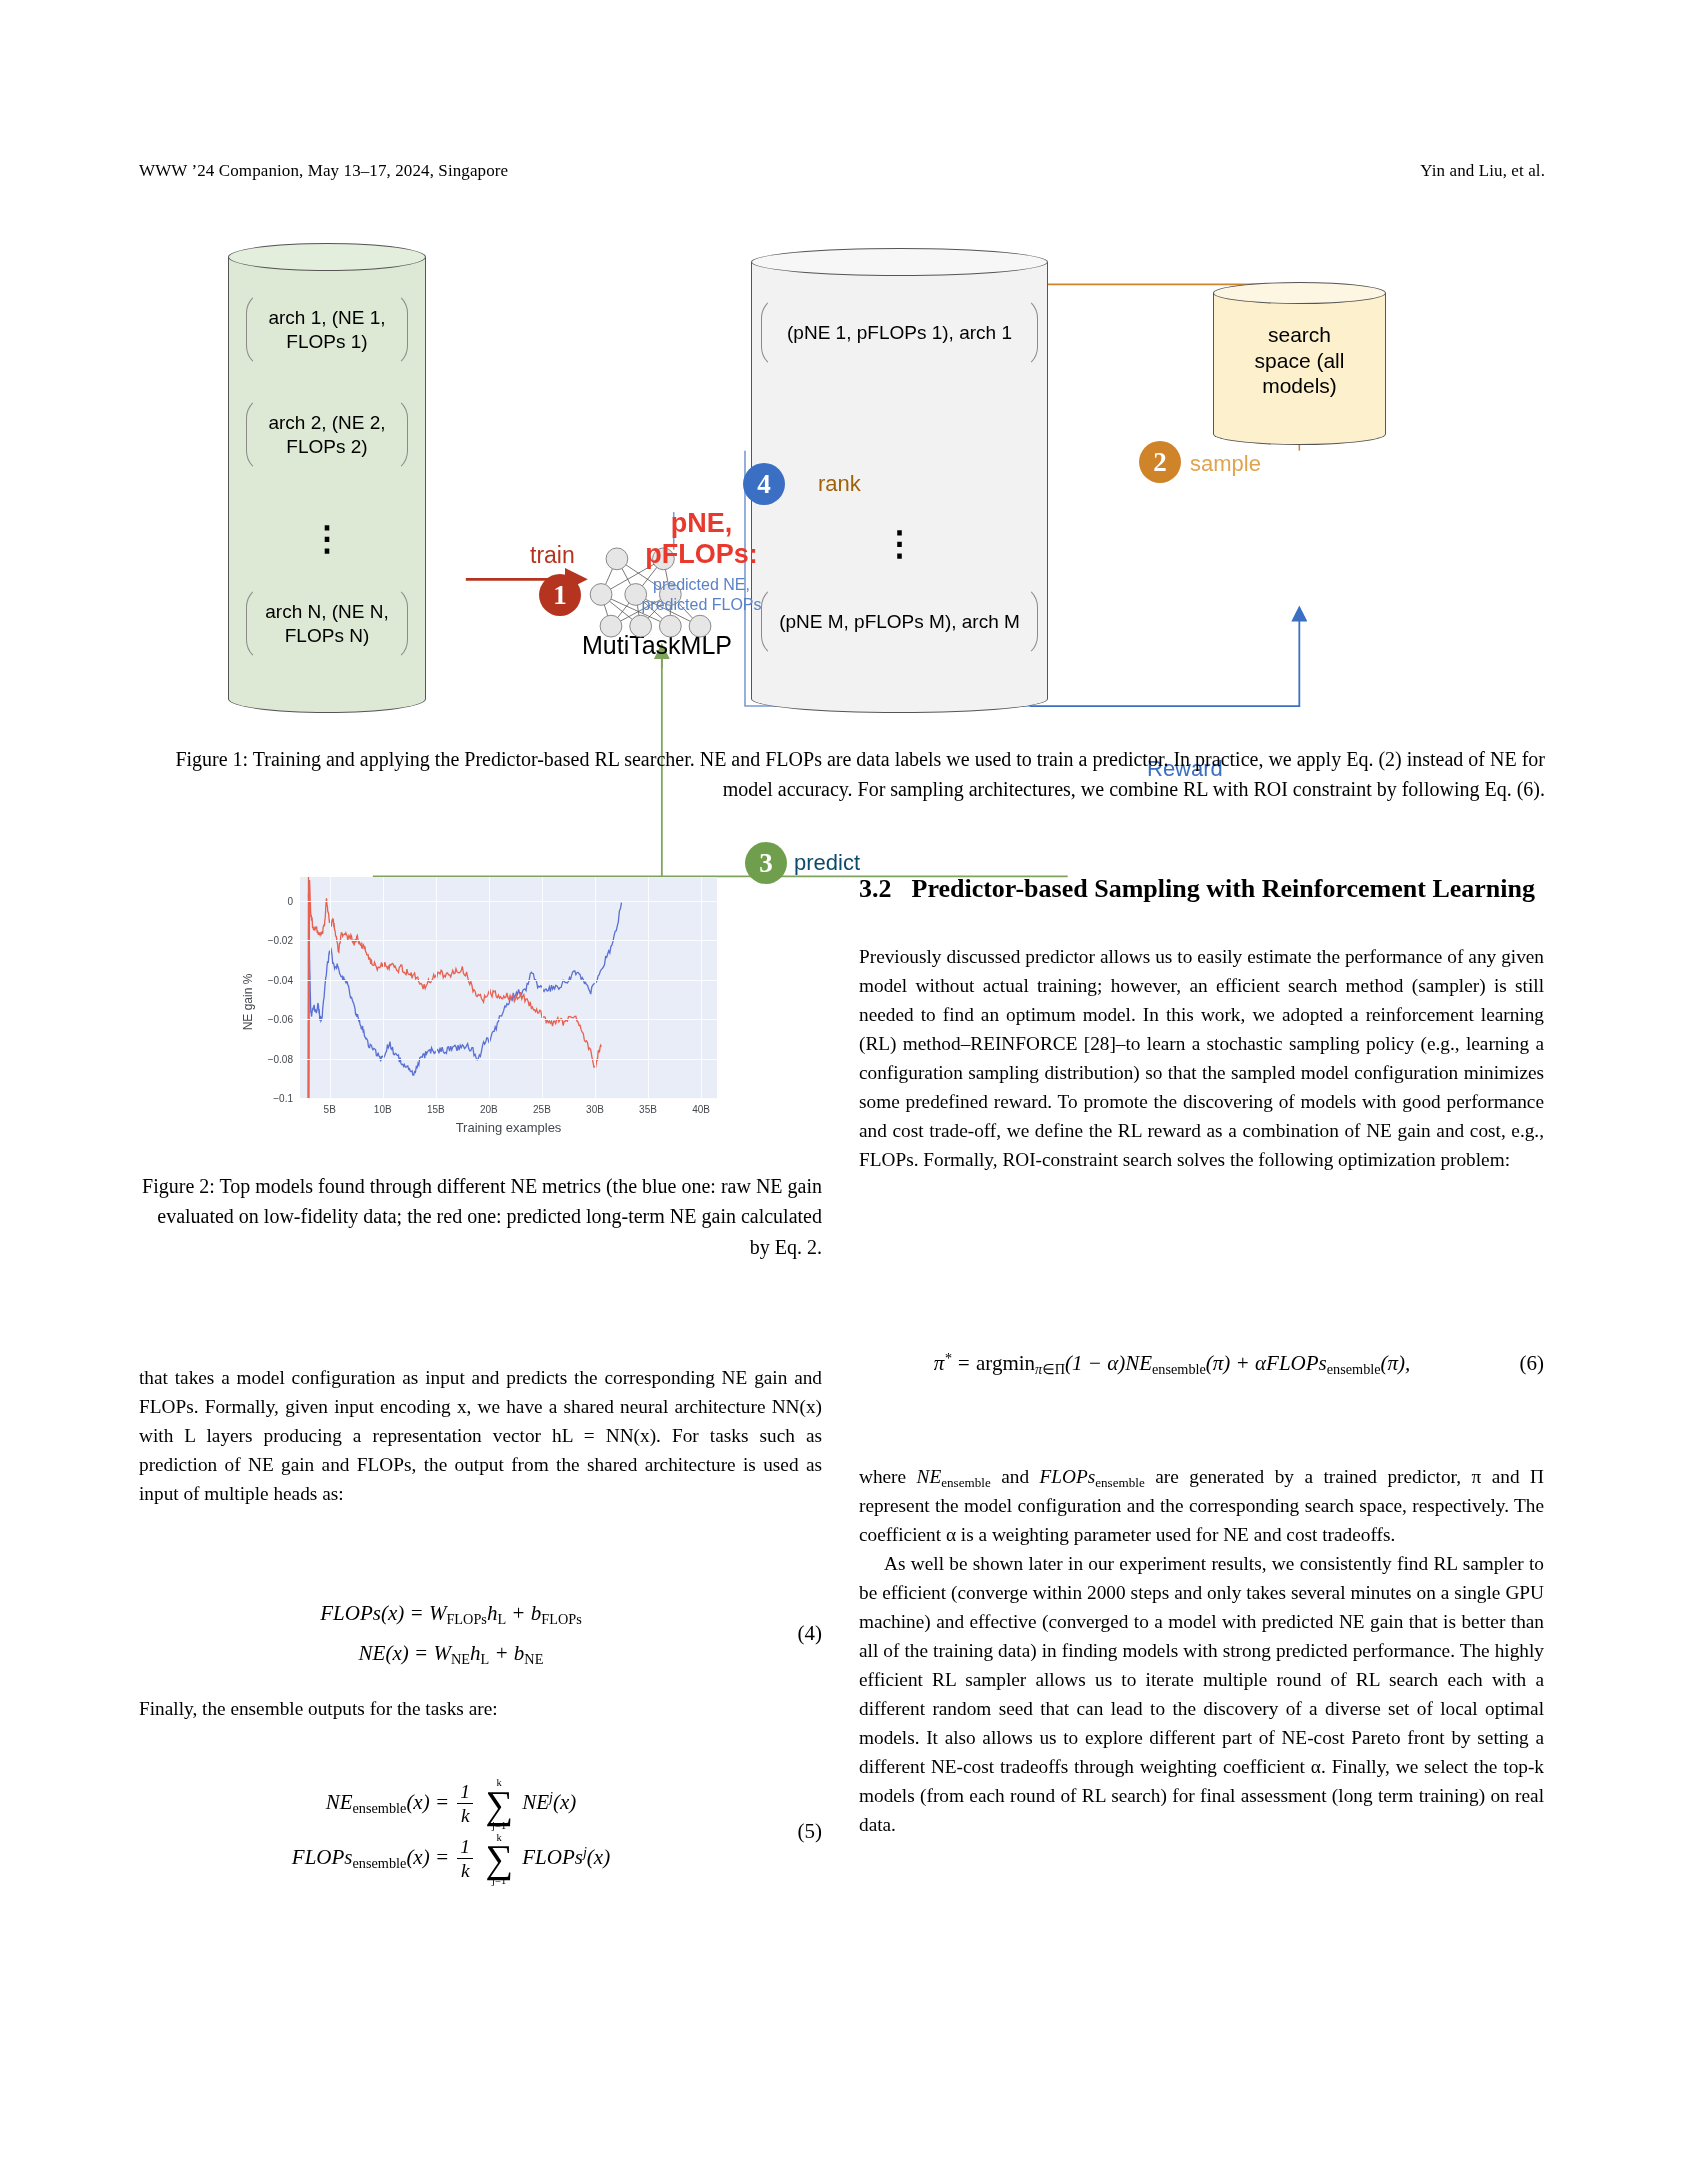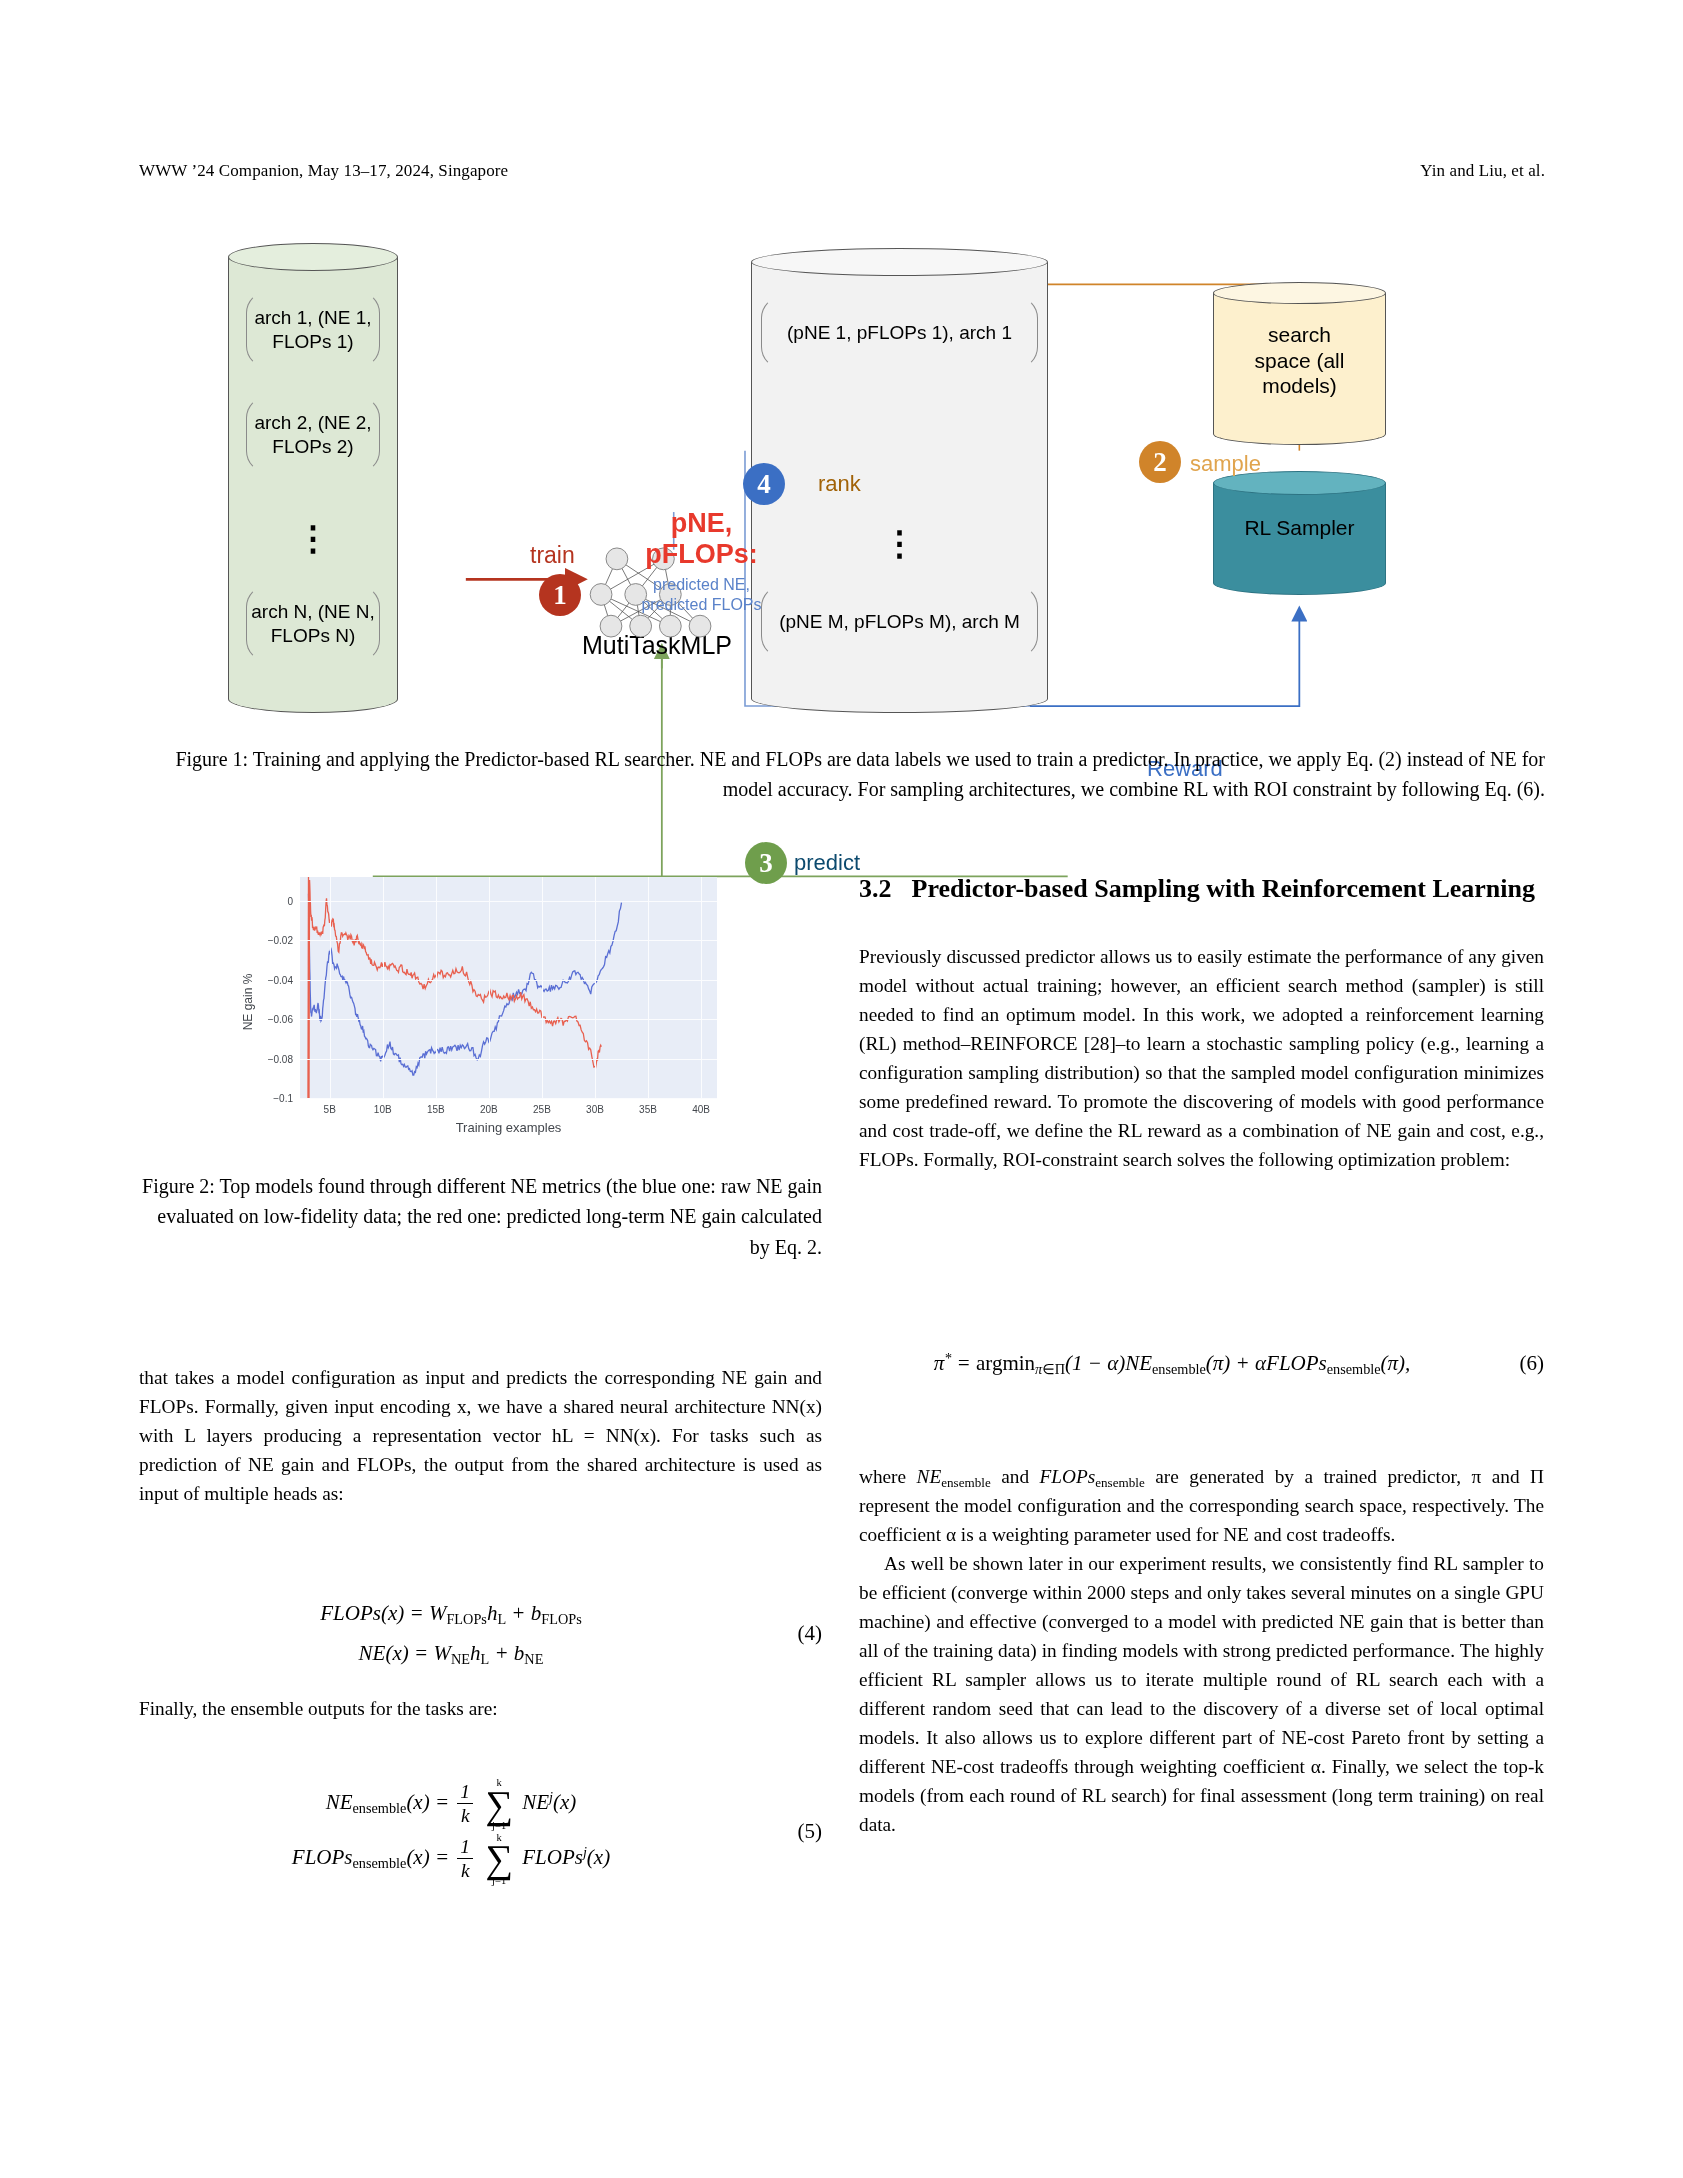--- a/index.html
+++ b/index.html
@@ -21,21 +21,21 @@
   .cyl{position:absolute;box-sizing:border-box;}
   .cyl .body{position:absolute;left:0;right:0;top:14px;bottom:14px;
     border-left:1.6px solid #555;border-right:1.6px solid #555;}
   .cyl .top{position:absolute;left:0;right:0;top:0;height:28px;
     border:1.6px solid #555;border-radius:50%;box-sizing:border-box;}
   .cyl .bot{position:absolute;left:0;right:0;bottom:0;height:28px;
     border:1.6px solid #555;border-radius:50%;box-sizing:border-box;
     border-top-color:transparent;}
 
   
-  #cyl-train{left:89px;top:20px;width:170px;height:470px;}
+  #cyl-train{left:89px;top:20px;width:198px;height:470px;}
   #cyl-train .body,#cyl-train .top,#cyl-train .bot{background:#dde8d5;}
   #cyl-train .top{background:#e4eedd;}
 
   
   #cyl-pred{left:612px;top:25px;width:297px;height:465px;}
   #cyl-pred .body,#cyl-pred .top,#cyl-pred .bot{background:#f2f2f2;}
   #cyl-pred .top{background:#f7f7f7;}
 
   
   #cyl-space{left:1074px;top:59px;width:173px;height:163px;}
@@ -290,26 +290,20 @@
 
     <div class="cyl" id="cyl-space">
       <div class="bot"></div>
       <div class="body"></div>
       <div class="top"></div>
       <div class="cyl-label" style="white-space:pre-line">search
 space (all
 models)</div>
     </div>
 
-    <div class="cyl" id="cyl-rl">
-      <div class="bot"></div>
-      <div class="body"></div>
-      <div class="top"></div>
-      <div class="cyl-label">RL Sampler</div>
-    </div>
 
     <div class="reward-label">Reward</div>
   </div>
 
   <div class="caption" id="fig1cap">Figure 1: Training and applying the Predictor-based RL searcher. NE and FLOPs are data labels we used to train a predictor. In practice, we apply Eq. (2) instead of NE for model accuracy. For sampling architectures, we combine RL with ROI constraint by following Eq. (6).</div>
 
   <div id="fig2">
     <div id="ylab">NE gain %</div>
     <div class="plotarea" id="plotarea">
       <svg id="chart-svg" style="position:absolute;left:0;top:0;width:100%;height:100%" viewBox="0 0 421 224" preserveAspectRatio="none">

